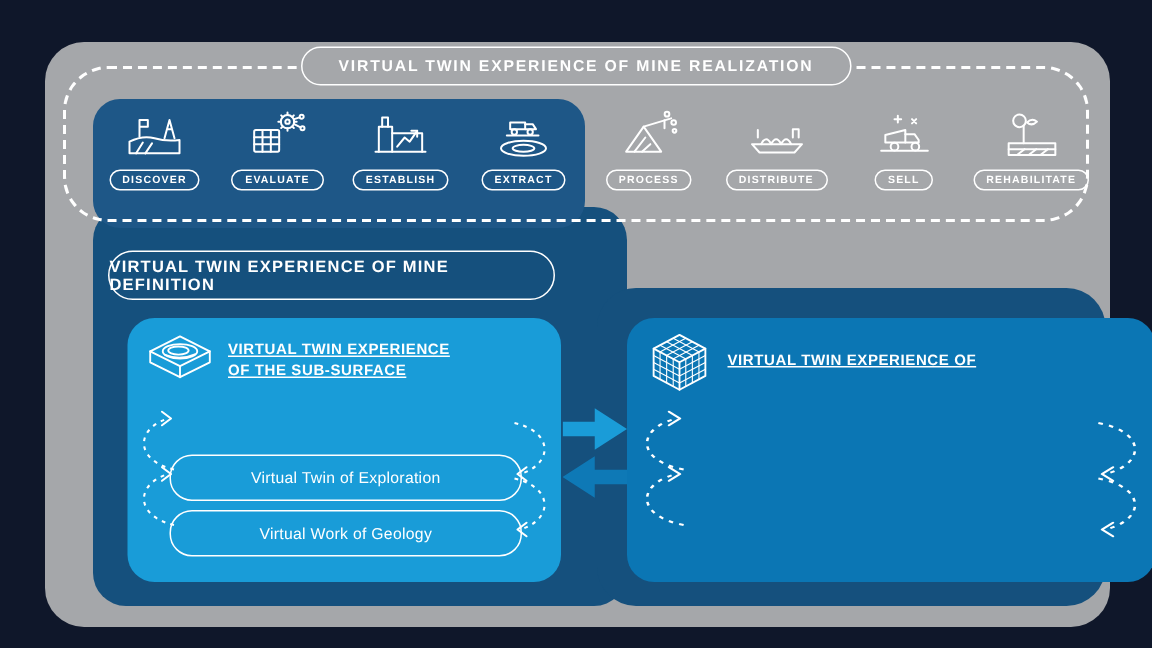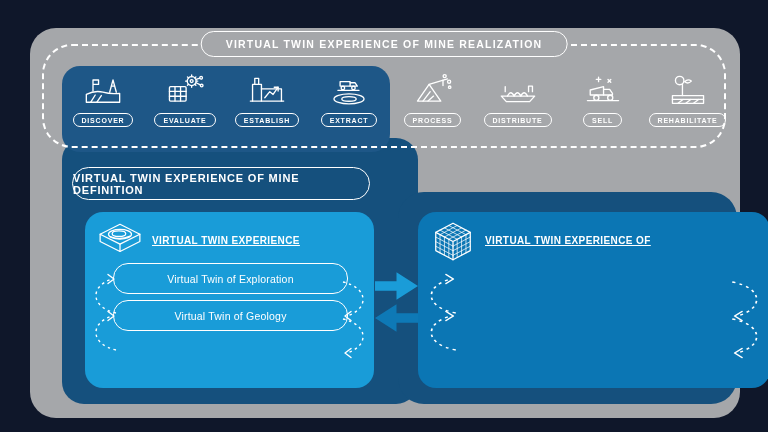--- a/index.html
+++ b/index.html
@@ -26,21 +26,21 @@
   .definition-pill{left:72px;top:167px;width:298px;height:33px;border:1.5px solid #fff;border-radius:17px;
     display:flex;align-items:center;justify-content:center;color:#fff;font-weight:bold;font-size:11px;letter-spacing:0.8px;}
 
   .panel{border-radius:18px;}
   .panel-left{left:85px;top:212px;width:289px;height:176px;background:#199cd8;}
   .panel-right{left:418px;top:212px;width:352px;height:176px;background:#0b76b4;}
   .panel-header{position:absolute;left:12px;top:9px;display:flex;align-items:center;gap:9px;}
   .panel-title{color:#fff;font-weight:bold;font-size:10px;letter-spacing:0.4px;line-height:1.4;text-transform:uppercase;text-decoration:underline;}
 
   .item-pill{position:absolute;height:29px;border:1.5px solid #fff;border-radius:15px;display:flex;
-    align-items:center;justify-content:center;color:#fff;font-size:10.5px;letter-spacing:0.2px;}
+    align-items:center;justify-content:center;color:#fff;font-size:10.5px;letter-spacing:0.2px;margin-top:40px;}
   .panel-left .item-pill{left:28px;width:233px;}
   .panel-right .item-pill{left:29px;width:244px;}
   .row1{top:51px;} .row2{top:88px;} .row3{top:125px;}
 
   .cycle{position:absolute;left:0;top:46px;width:100%;height:126px;pointer-events:none;}
   .cycle .dash{stroke:#fff;stroke-width:1.4;fill:none;stroke-dasharray:2.5 3.5;}
   .cycle .ah{stroke:#fff;stroke-width:1.4;fill:none;stroke-linecap:round;stroke-linejoin:round;}
 
   .arrow-right{left:375px;top:271px;width:43px;height:30px;background:#1a9cd8;
     clip-path:polygon(0 34%,50% 34%,50% 4%,100% 50%,50% 96%,50% 66%,0 66%);}
@@ -165,34 +165,35 @@
       <svg class="ic" viewBox="0 0 44 38" width="46" height="40">
         <path d="M22 3 L41 12.5 L22 22 L3 12.5 Z"></path>
         <path d="M3 12.5 V19.5 L22 29 V22"></path>
         <path d="M41 12.5 V19.5 L22 29"></path>
         <ellipse cx="22" cy="12.5" rx="11" ry="4.6"></ellipse>
         <ellipse cx="21" cy="12" rx="6.5" ry="2.6"></ellipse>
         <path d="M12.5 14.8 Q22 18.6 31.5 14.4"></path>
       </svg>
       <div class="panel-title">
         <div>VIRTUAL TWIN EXPERIENCE</div>
+        <div>OF THE SUB-SURFACE</div>
       </div>
     </div>
     <svg class="cycle" viewBox="0 0 289 126" preserveAspectRatio="none">
       <path class="dash" d="M31 55 C5 49 5 28 27 21"></path>
       <path class="ah" d="M23 16.5 L29 21 L23 25.5"></path>
       <path class="dash" d="M31 92 C5 86 5 65 27 58"></path>
       <path class="ah" d="M23 53.5 L29 58 L23 62.5"></path>
       <path class="dash" d="M258 24 C284 30 284 51 262 58"></path>
       <path class="ah" d="M266 53.5 L260 58 L266 62.5"></path>
       <path class="dash" d="M258 61 C284 67 284 88 262 95"></path>
       <path class="ah" d="M266 90.5 L260 95 L266 99.5"></path>
     </svg>
     <div class="item-pill row1">Virtual Twin of Exploration</div>
-    <div class="item-pill row2">Virtual Twin of Geology</div>
+    <div class="item-pill row2">Virtual Work of Geology</div>
   </div>
 
   <div class="abs panel panel-right">
     <div class="panel-header">
       <svg class="ic" viewBox="0 0 44 38" width="46" height="40">
         <path d="M22 2 L38.5 10.8 V28.2 L22 37 L5.5 28.2 V10.8 Z"></path>
         <path d="M5.5 10.8 L22 19.5 L38.5 10.8 M22 19.5 V37"></path>
         <path class="thin" d="M5.5 15.2 L22 23.9 M5.5 19.6 L22 28.3 M5.5 24 L22 32.7"></path>
         <path class="thin" d="M38.5 15.2 L22 23.9 M38.5 19.6 L22 28.3 M38.5 24 L22 32.7"></path>
         <path class="thin" d="M9.6 13 V30.4 M13.8 15.2 V32.6 M18 17.4 V34.8"></path>

